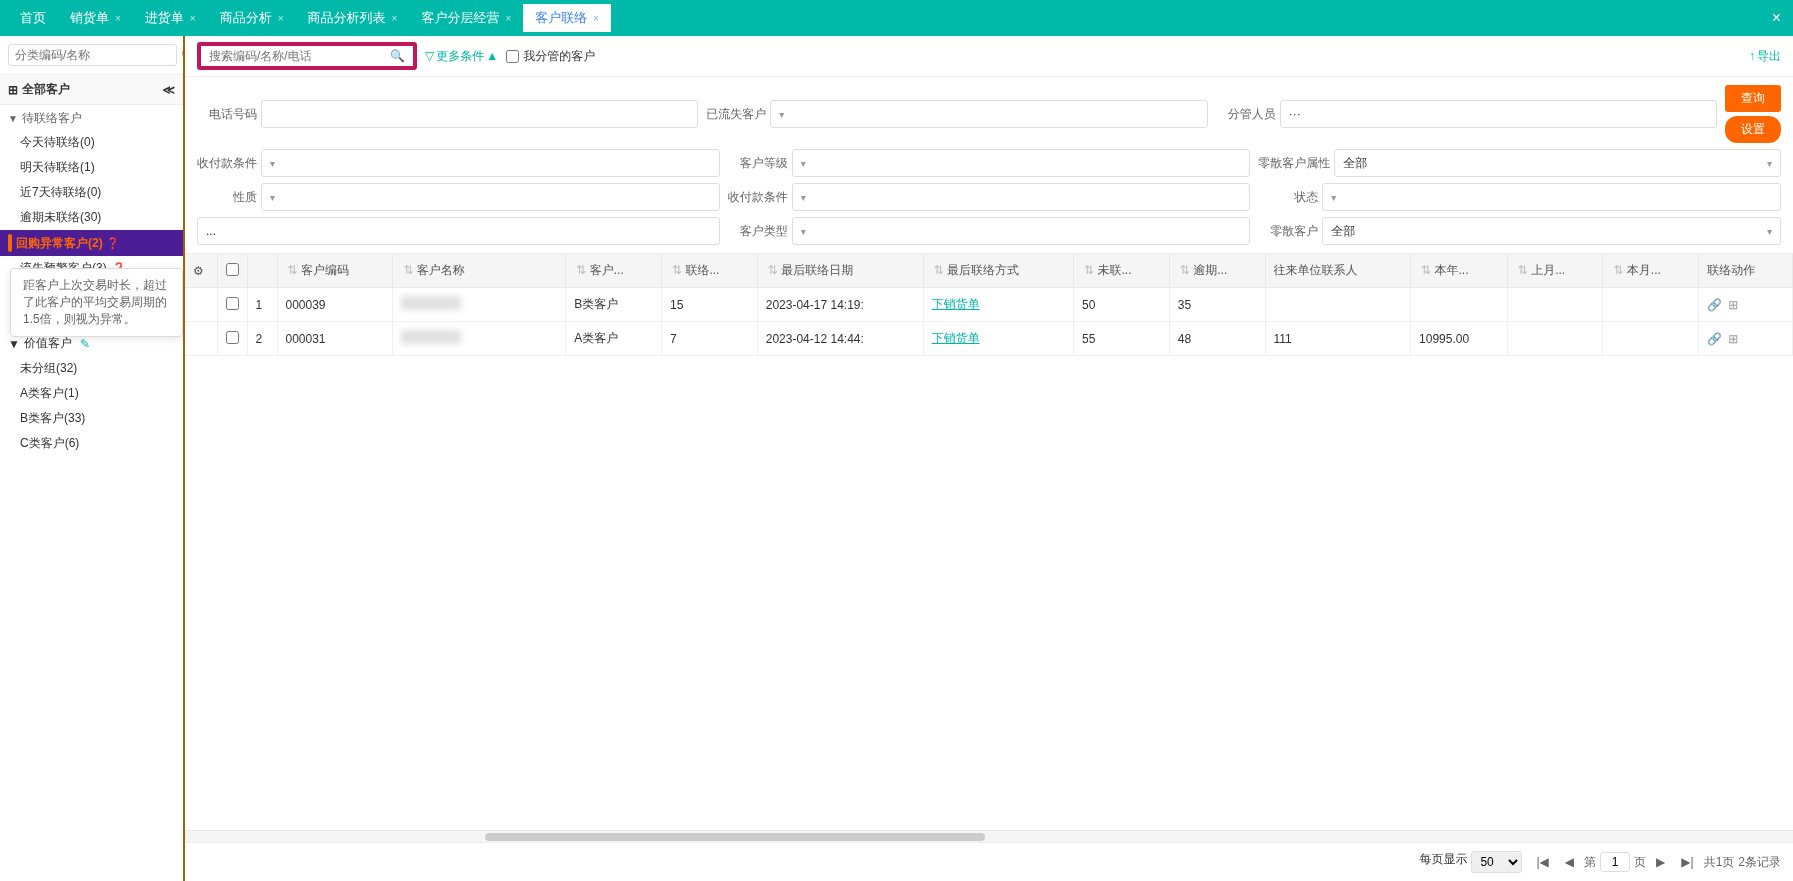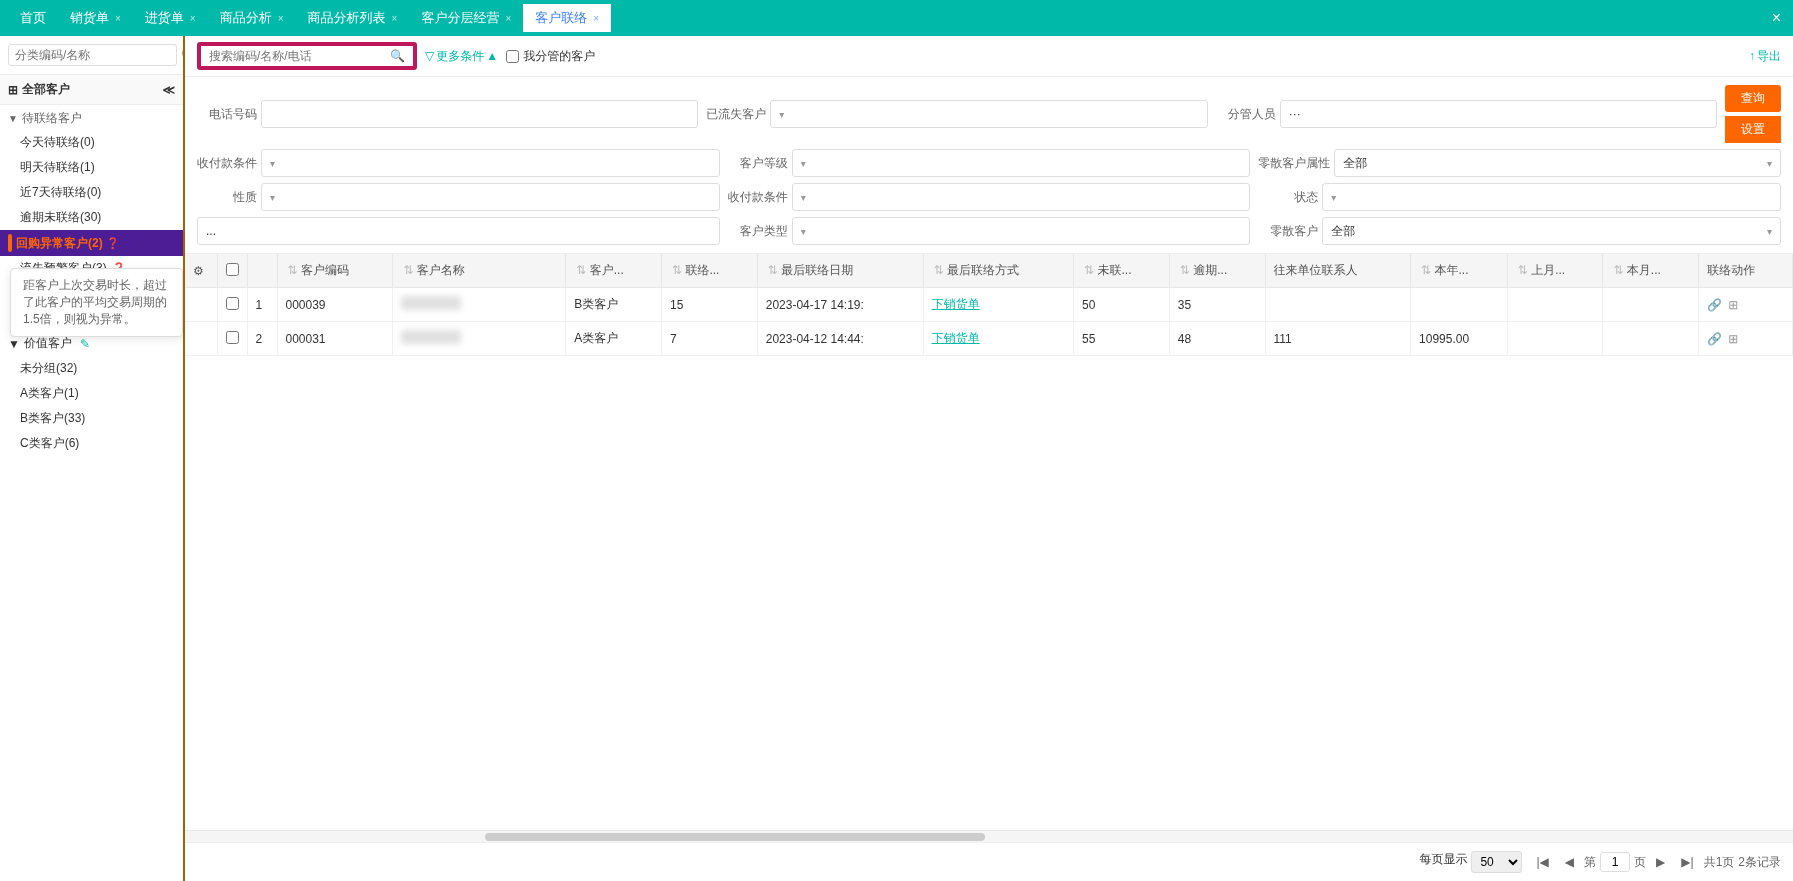--- a/index.html
+++ b/index.html
@@ -245,21 +245,21 @@
       padding: 5px 16px;
       cursor: pointer;
       font-size: 12px;
       white-space: nowrap;
       font-family: Liberation Serif, serif;
     }
     .btn-settings {
       background: #f60;
       color: #fff;
       border: none;
-      border-radius: 0;
+      border-radius: 12px;
       padding: 5px 16px;
       cursor: pointer;
       font-size: 12px;
       white-space: nowrap;
     }
 
     
     .table-wrapper {
       flex: 1;
       overflow: auto;

